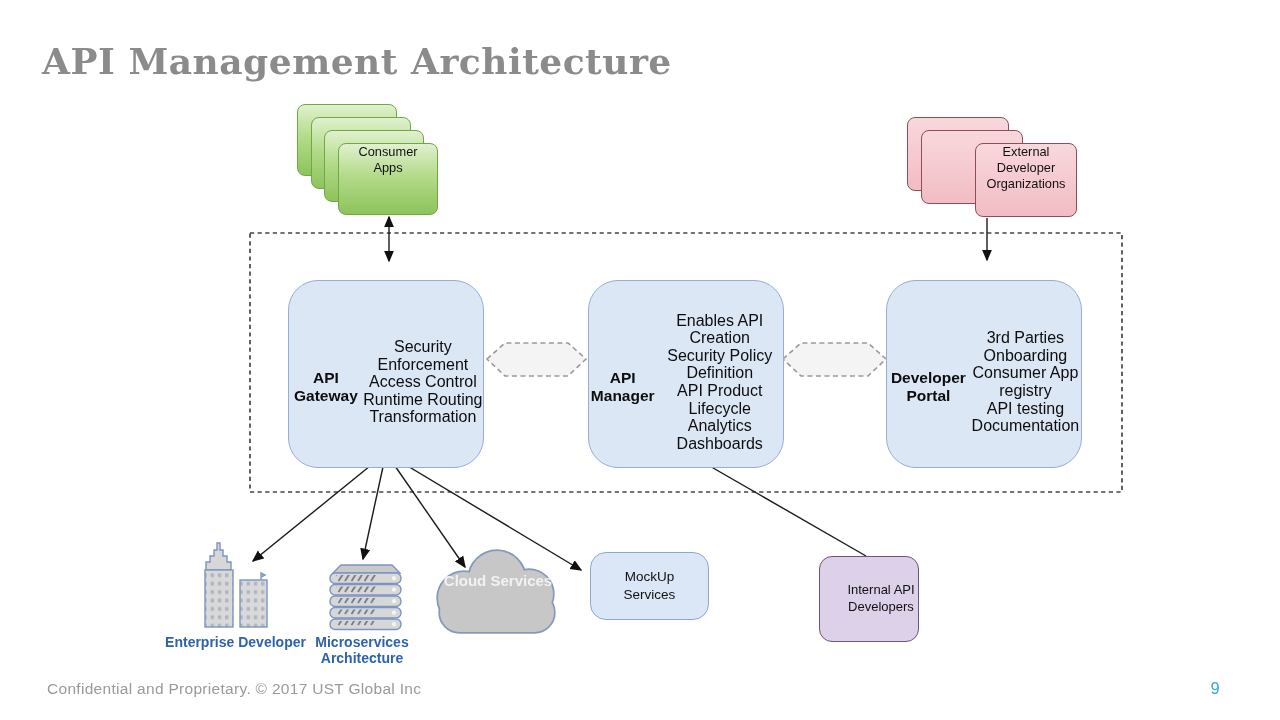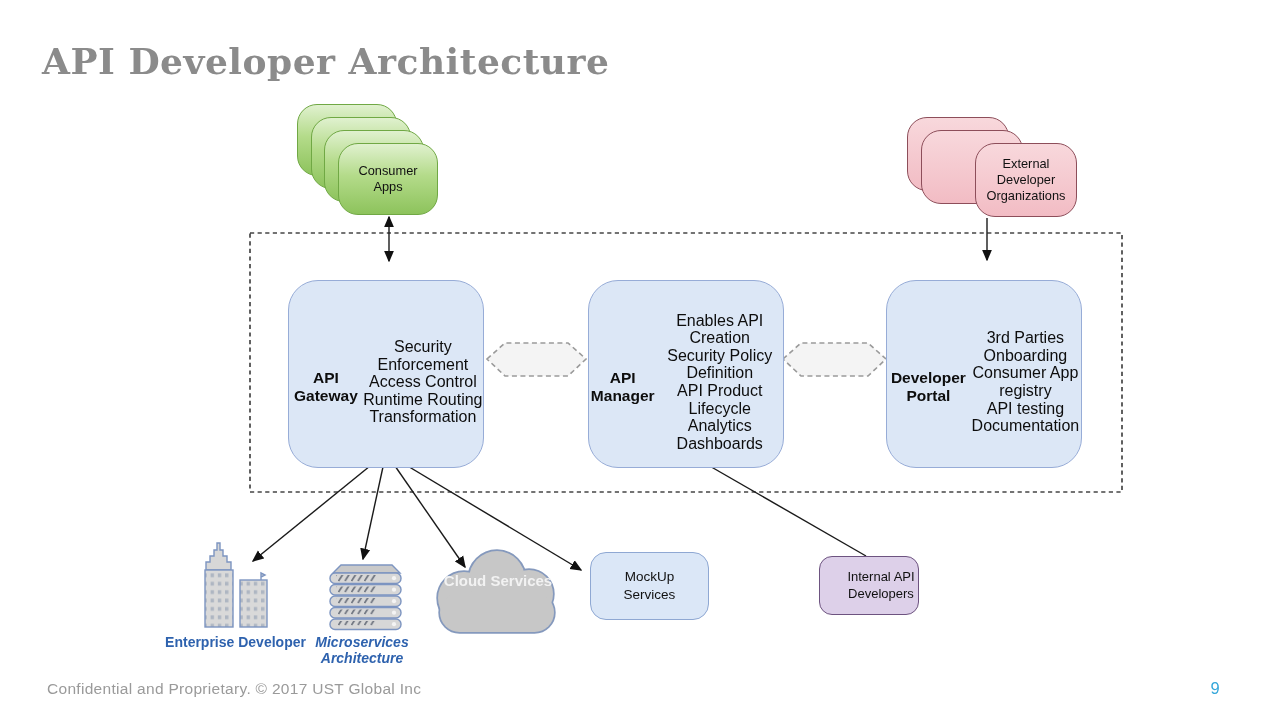--- a/index.html
+++ b/index.html
@@ -10,22 +10,22 @@
   .abs { position:absolute; }
   
   .page-title {
     left:42px; top:40px; font-family:"DejaVu Serif", serif; font-weight:600;
     font-size:36px; color:#8b8b8b; letter-spacing:0.5px; white-space:nowrap;
   }
   
   svg.canvas { position:absolute; left:0; top:0; width:1280px; height:720px; }
   
   .card {
-    position:absolute; border-radius:20px; border:1.5px solid; box-sizing:border-box;
-    display:flex; align-items:center; justify-content:center; text-align:center;
+    position:absolute; border-radius:8px; border:1.5px solid; box-sizing:border-box;
+    display:flex; justify-content:center; text-align:center;
   }
   .card.green {
     width:100px; height:72px;
     background:linear-gradient(180deg,#e0f1cf 0%,#b4db8a 45%,#8dc35c 100%);
     border-color:#70a844;
   }
   .card.pink {
     width:102px; height:74px;
     background:linear-gradient(180deg,#f8d8dc 0%,#f2bcc4 100%);
     border-color:#8d4e5a;
@@ -40,21 +40,21 @@
   .box-title { margin-top:26px; font-weight:bold; font-size:15.5px; color:#0d0d0d; }
   .box-lines { margin-top:16px; font-size:16px; line-height:17.6px; color:#0d0d0d; }
   
   .mockup-box {
     left:590px; top:552px; width:119px; height:68px; box-sizing:border-box;
     background:#dbe7f7; border:1.6px solid #8fa8d3; border-radius:16px;
     display:flex; align-items:center; justify-content:center; text-align:center;
   }
   .mockup-label { width:84px; font-size:13.5px; line-height:1.35; color:#111; }
   .internal-box {
-    left:819px; top:556px; width:100px; height:59px; box-sizing:border-box;
+    left:819px; top:556px; width:100px; height:86px; box-sizing:border-box;
     background:#ddd0e9; border:1.6px solid #6d5380; border-radius:13px;
     display:flex; align-items:center; justify-content:center; text-align:center;padding-left:24px;
   }
   .internal-label { width:70px; font-size:13px; line-height:1.28; color:#111; }
   .blue-label {
     color:#2e62ae; font-weight:bold; font-size:14px; text-align:center; line-height:1.15;
   }
   .cloud-label {
     left:437px; top:571px; width:122px; text-align:center; color:#f2f2f2;
     font-weight:bold; font-size:15px; line-height:1.3;
@@ -138,21 +138,21 @@
       </g>
       <g fill="#c7c7c7">
         <circle cx="464" cy="598" r="26"></circle>
         <circle cx="497" cy="579" r="28"></circle>
         <circle cx="529" cy="594" r="24"></circle>
         <rect x="440" y="593" width="114" height="39" rx="19.5"></rect>
       </g>
     </g>
   </svg>
 
-  <div class="abs page-title">API Developer Architecture</div>
+  <div class="abs page-title">API Management Architecture</div>
 
   <div>
     <div class="card green abs" style="left:297px; top:104px;"></div>
     <div class="card green abs" style="left:311px; top:117px;"></div>
     <div class="card green abs" style="left:324px; top:130px;"></div>
     <div class="card green abs" style="left:338px; top:143px;">
       <div class="card-label" style="width:72px;">Consumer Apps</div>
     </div>
   </div>
 
@@ -189,21 +189,21 @@
     <div class="box-lines">
       <div>3rd Parties Onboarding</div>
       <div>Consumer App registry</div>
       <div>API testing</div>
       <div>Documentation</div>
     </div>
   </div>
 
   <div class="abs blue-label" style="left:163px; top:634px; width:145px;">Enterprise Developer</div>
 
-  <div class="abs blue-label" style="left:301px; top:634px; width:122px;font-style:italic;">Microservices Architecture</div>
+  <div class="abs blue-label" style="left:301px; top:634px; width:122px;">Microservices Architecture</div>
 
   <div class="abs cloud-label">Cloud Services</div>
 
   <div class="abs mockup-box">
     <div class="mockup-label">MockUp Services</div>
   </div>
 
   <div class="abs internal-box">
     <div class="internal-label">Internal API Developers</div>
   </div>

